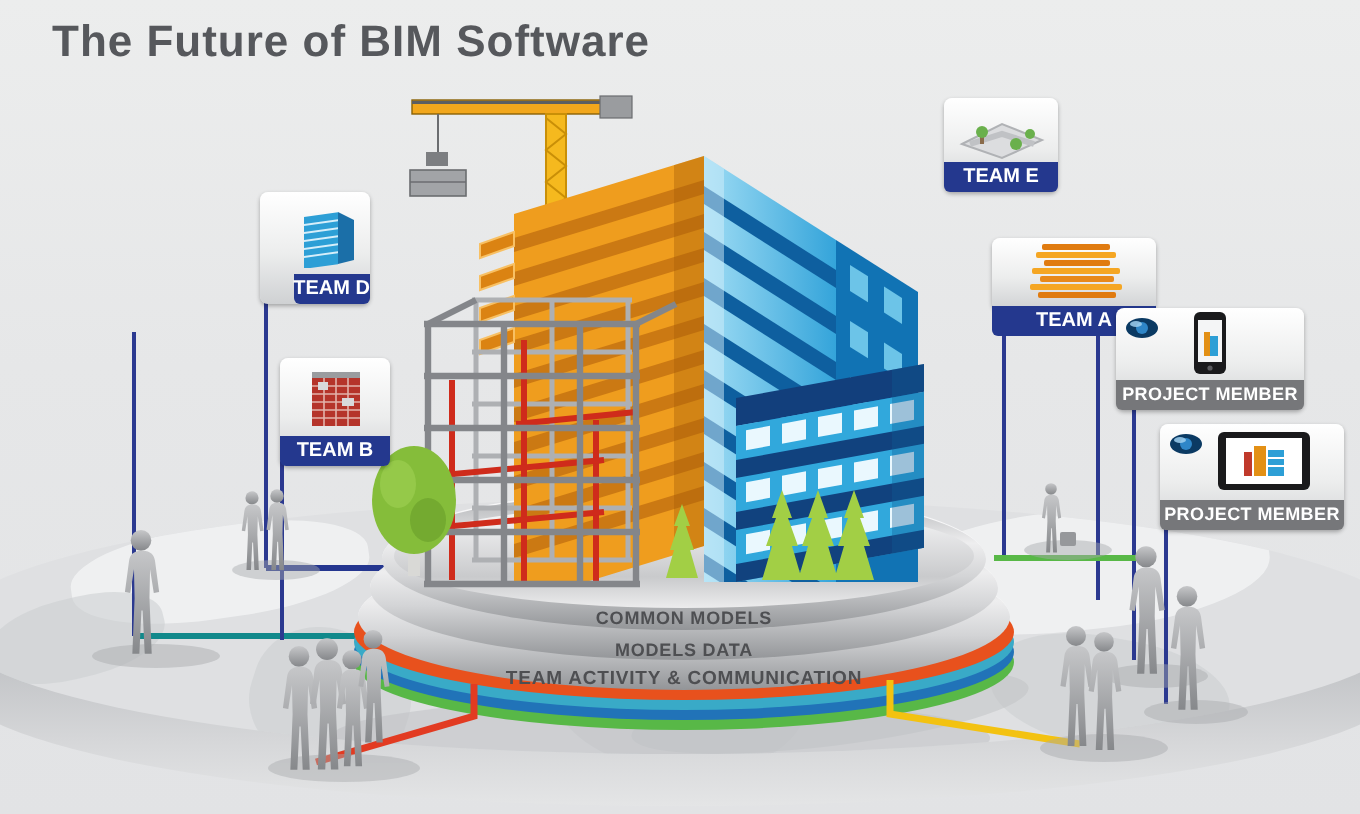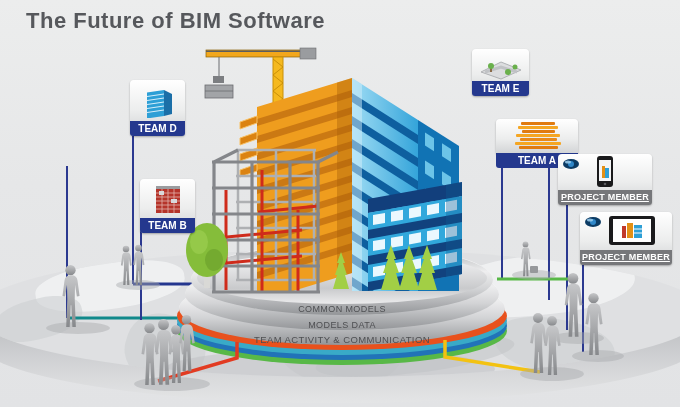--- a/index.html
+++ b/index.html
@@ -23,40 +23,40 @@
   .plat{border-radius:50%;z-index:3;}
   .ring-green {left:177px;top:297px;width:330px;height:68px;background:#58b847;}
   .ring-blue  {left:177px;top:292px;width:330px;height:68px;background:#2173b8;}
   .ring-teal  {left:177px;top:287px;width:330px;height:68px;background:#39aac7;}
   .ring-orange{left:177px;top:282px;width:330px;height:68px;background:#e8511d;}
   .silver{background:linear-gradient(180deg,#a9abae 0%,#eeeeef 38%,#d3d4d6 62%,#939598 100%);border-top:1px solid #f7f7f8;}
   .band3{left:179px;top:272px;width:326px;height:72px;}
   .band2{left:185px;top:258px;width:314px;height:71px;}
   .band1{left:191px;top:244px;width:302px;height:70px;}
   .cap{left:197px;top:252px;width:290px;height:52px;background:linear-gradient(180deg,#fbfbfc,#c9cacc 70%,#ececed);}
-  .band-text{left:177px;width:330px;text-align:center;font-weight:normal;color:#4e4f52;z-index:3;letter-spacing:.4px;}
+  .band-text{left:177px;width:330px;text-align:center;font-weight:bold;color:#4e4f52;z-index:3;letter-spacing:.4px;}
   #bt1{top:304px;font-size:9px;}
   #bt2{top:320px;font-size:9px;}
   #bt3{top:334px;font-size:9.5px;}
   
   #lines{left:0;top:0;z-index:2;}
   #lines2{left:0;top:0;z-index:3;}
   #city{left:0;top:0;z-index:4;}
   #people{left:0;top:0;z-index:5;}
   
   .card{position:absolute;z-index:6;border-radius:4px;
     background:linear-gradient(180deg,#ffffff,#eceded 55%,#cfd1d3);
     box-shadow:0 1px 2px rgba(0,0,0,.3);display:flex;flex-direction:column;margin-top:28px;}
   .icon-area{flex:1;display:flex;align-items:center;justify-content:center;position:relative;}
   .card-label{height:15px;line-height:15px;text-align:center;color:#fff;font-weight:bold;
     border-radius:0 0 3px 3px;white-space:nowrap;}
   .team .card-label{background:#24388e;font-size:10px;}
-  .member .card-label{background:#76777a;font-size:9px;letter-spacing:.2px;text-decoration:underline;}
+  .member .card-label{background:#76777a;font-size:9px;letter-spacing:.2px;}
   .c-teamc{left:60px; top:112px;width:53px;height:61px;}
-  .c-teamd{left:130px;top:52px; width:55px;height:56px;}
+  .c-teamd{left:130px;top:68px; width:55px;height:56px;align-items:flex-end;}
   .c-teamb{left:140px;top:151px;width:55px;height:54px;}
   .c-teame{left:472px;top:21px; width:57px;height:47px;}
   .c-teama{left:496px;top:91px; width:82px;height:36px;}
   .c-pm1  {left:558px;top:126px;width:94px;height:51px;}
   .c-pm2  {left:580px;top:184px;width:92px;height:53px;}
   .eye{position:absolute;left:4px;top:4px;}
 </style>
 </head>
 <body>
 

